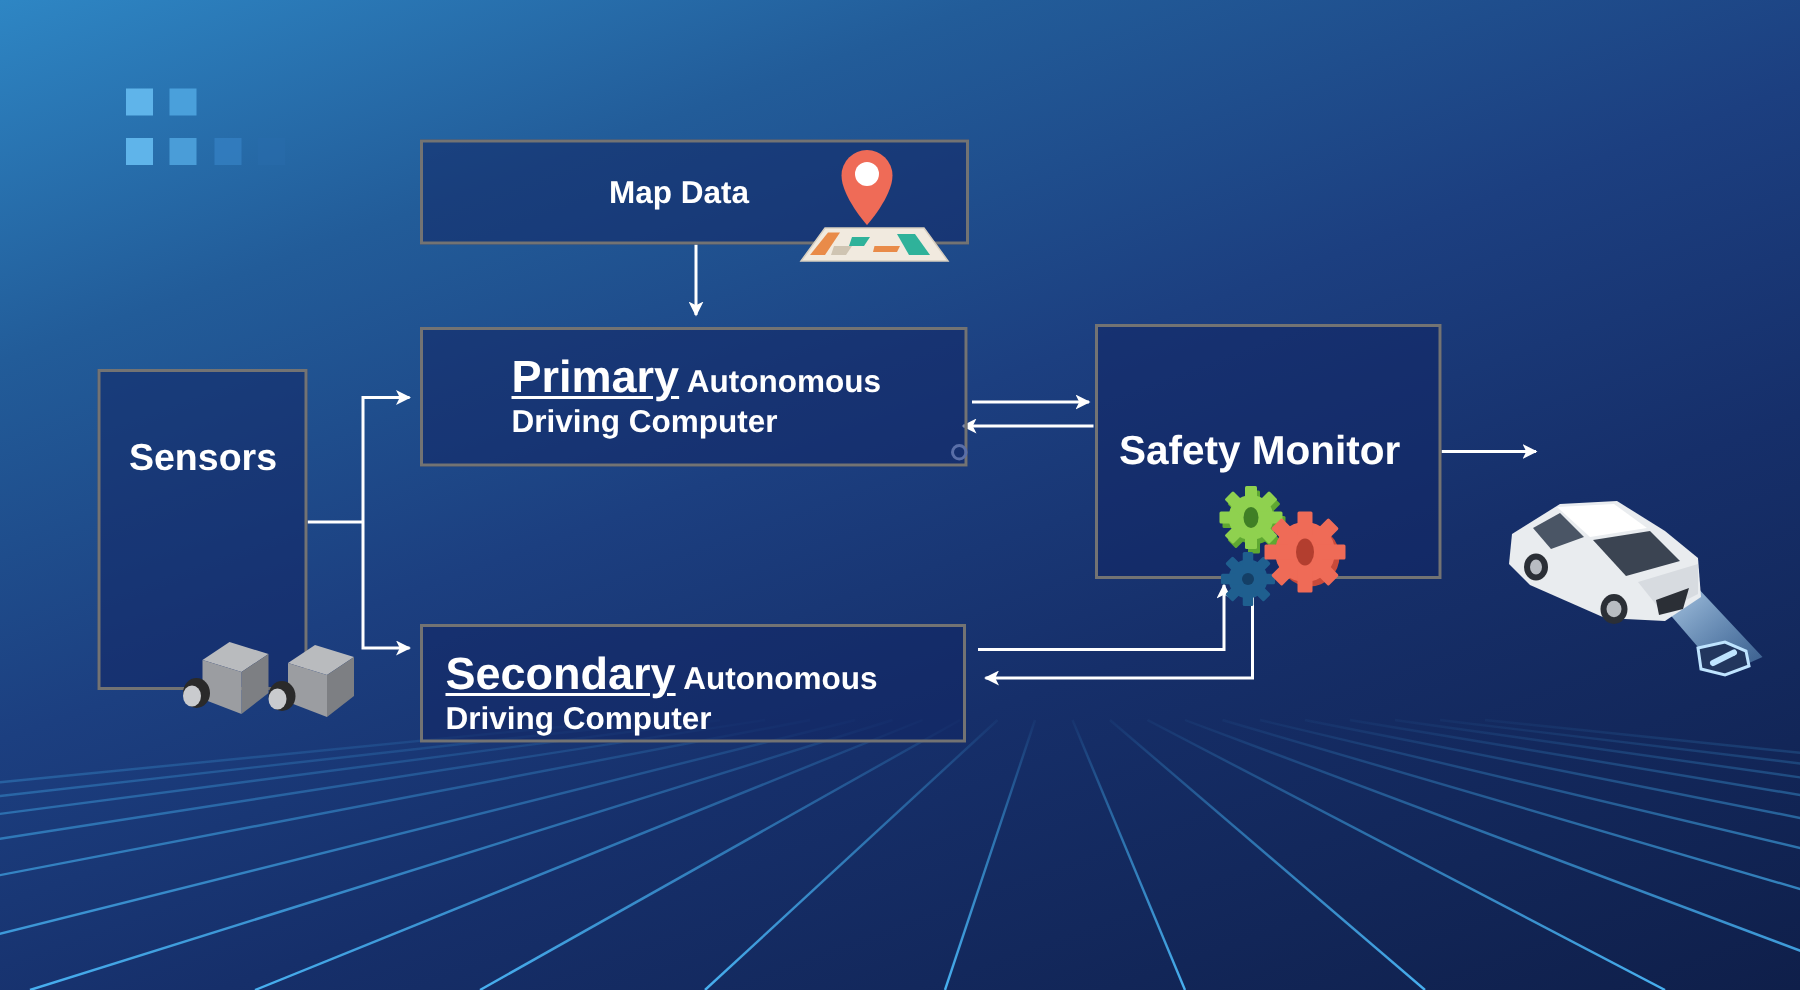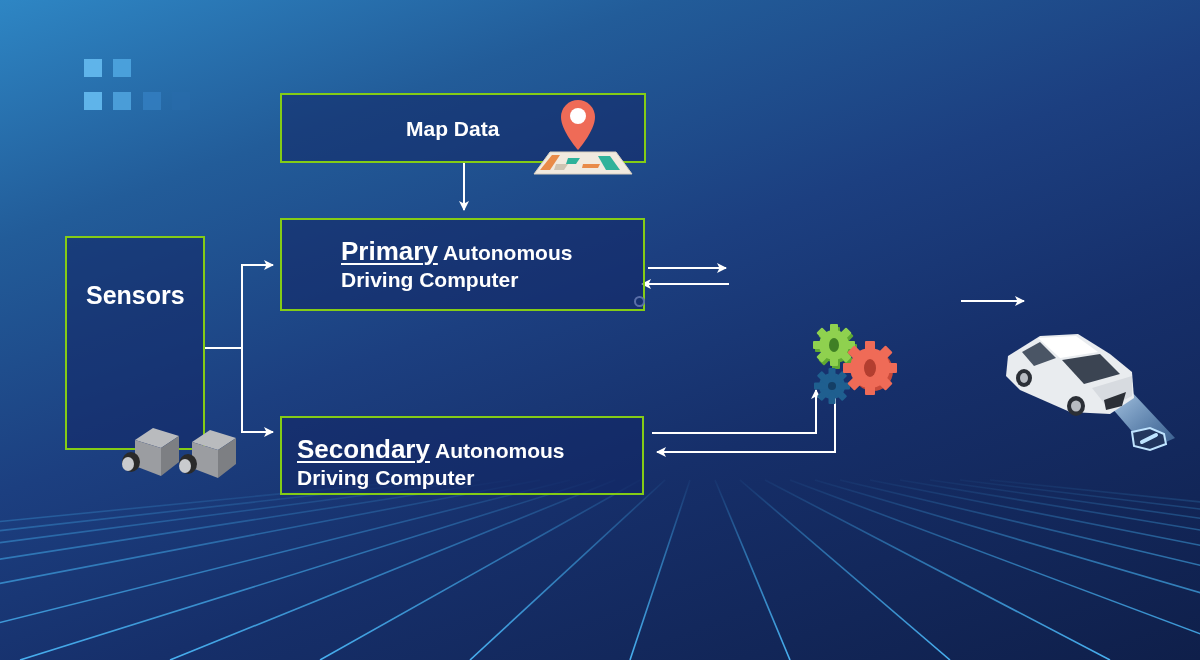--- a/index.html
+++ b/index.html
@@ -4,27 +4,27 @@
 <style>
   html, body { margin: 0; padding: 0; }
   body {
     width: 1200px; height: 660px; overflow: hidden; position: relative;
     font-family: "Liberation Sans", "DejaVu Sans", sans-serif;
     background: linear-gradient(160deg, #2e86c4 0%, #225c99 22%, #1c3f80 45%, #162f6a 65%, #0f1f4a 100%);
   }
   .grid-floor { position: absolute; left: 0; top: 470px; width: 1200px; height: 190px; }
   .diagram { position: absolute; left: 0; top: 0; width: 1200px; height: 660px; }
   .box {
-    position: absolute; border: 2px solid #84cc16; box-sizing: border-box;
+    position: absolute; border: 2px solid #737373; box-sizing: border-box;
     background: rgba(18, 38, 100, 0.55);
   }
   .box-label { position: absolute; color: #fff; font-weight: bold; }
   .title-big { font-size: 25px; }
   .title-mid { font-size: 21px; }
-  .underline-word { text-decoration: underline; text-decoration-thickness: 2px; text-underline-offset: 3px; font-size: 26px; }
+  .underline-word { text-decoration: underline; text-decoration-thickness: 2px; text-underline-offset: 3px; font-size: 30px; }
   .sensor-list { position: absolute; color: #fff; font-size: 17px; line-height: 20px; letter-spacing: 0.3px; }
   .deco-sq { position: absolute; width: 18px; height: 18px; }
   svg { overflow: visible; }
 </style>
 </head>
 <body>
 
 <div>
   <div class="deco-sq" style="left:84px;top:59px;background:#5fb4ea;"></div>
   <div class="deco-sq" style="left:113px;top:59px;background:#4aa0db;"></div>
@@ -112,21 +112,21 @@
     <polygon points="22,60 88,60 104,82 6,82" fill="#f1eadf" stroke="#d8cfc0"></polygon>
     <polygon points="12,78 24,63 32,63 22,78" fill="#e98b49"></polygon>
     <polygon points="70,64 82,64 92,78 78,78" fill="#2fb29a"></polygon>
     <polygon points="40,66 52,66 48,72 38,72" fill="#2fb29a"></polygon>
     <polygon points="55,72 72,72 70,76 54,76" fill="#e98b49"></polygon>
     <polygon points="28,72 40,72 36,78 26,78" fill="#cfc4b2"></polygon>
     <path d="M50,8 a17,17 0 0 1 17,17 c0,14 -17,33 -17,33 c0,0 -17,-19 -17,-33 a17,17 0 0 1 17,-17 z" fill="#ef6b57"></path>
     <circle cx="50" cy="24" r="8" fill="#fff"></circle>
   </svg>
 
-  <div class="box" style="left:65px;top:236px;width:140px;height:214px;padding-left:45px;">
+  <div class="box" style="left:65px;top:246px;width:140px;height:214px;padding-left:45px;">
     <span class="box-label title-big" style="left:19px;top:43px;">Sensors</span>
   </div>
   <svg width="130" height="60" style="position:absolute;left:115px;top:420px;">
     <g>
       <polygon points="20,20 38,8 64,16 46,28" fill="#b9bbbe"></polygon>
       <polygon points="46,28 64,16 64,42 46,56" fill="#7d7f83"></polygon>
       <polygon points="20,20 46,28 46,56 20,46" fill="#9b9da1"></polygon>
       <ellipse cx="16" cy="42" rx="9" ry="10" fill="#2a2a2a"></ellipse>
       <ellipse cx="13" cy="44" rx="6" ry="7" fill="#c9cbce"></ellipse>
     </g>
@@ -148,20 +148,23 @@
   </div>
 
   <div class="box" style="left:280px;top:380px;width:364px;height:79px;margin-top:36px;">
     <div class="box-label title-mid" style="left:15px;top:18px;line-height:27px;">
       <span class="underline-word">Secondary</span>
       <span>Autonomous</span><br>
       <span>Driving Computer</span>
     </div>
   </div>
 
+  <div class="box" style="left:730px;top:216px;width:231px;height:170px;">
+    <span class="box-label" style="left:14px;top:67px;font-size:27px;">Safety Monitor</span>
+  </div>
   <svg width="100" height="90" style="position:absolute;left:806px;top:320px;">
     <g transform="translate(30,28)">
       <g fill="#5fa832">
         <circle r="15"></circle>
         <rect x="-4" y="-21" width="8" height="42" rx="1"></rect>
         <rect x="-4" y="-21" width="8" height="42" rx="1" transform="rotate(45)"></rect>
         <rect x="-4" y="-21" width="8" height="42" rx="1" transform="rotate(90)"></rect>
         <rect x="-4" y="-21" width="8" height="42" rx="1" transform="rotate(135)"></rect>
       </g>
       <g fill="#8fd14f" transform="translate(-2,-3)">

